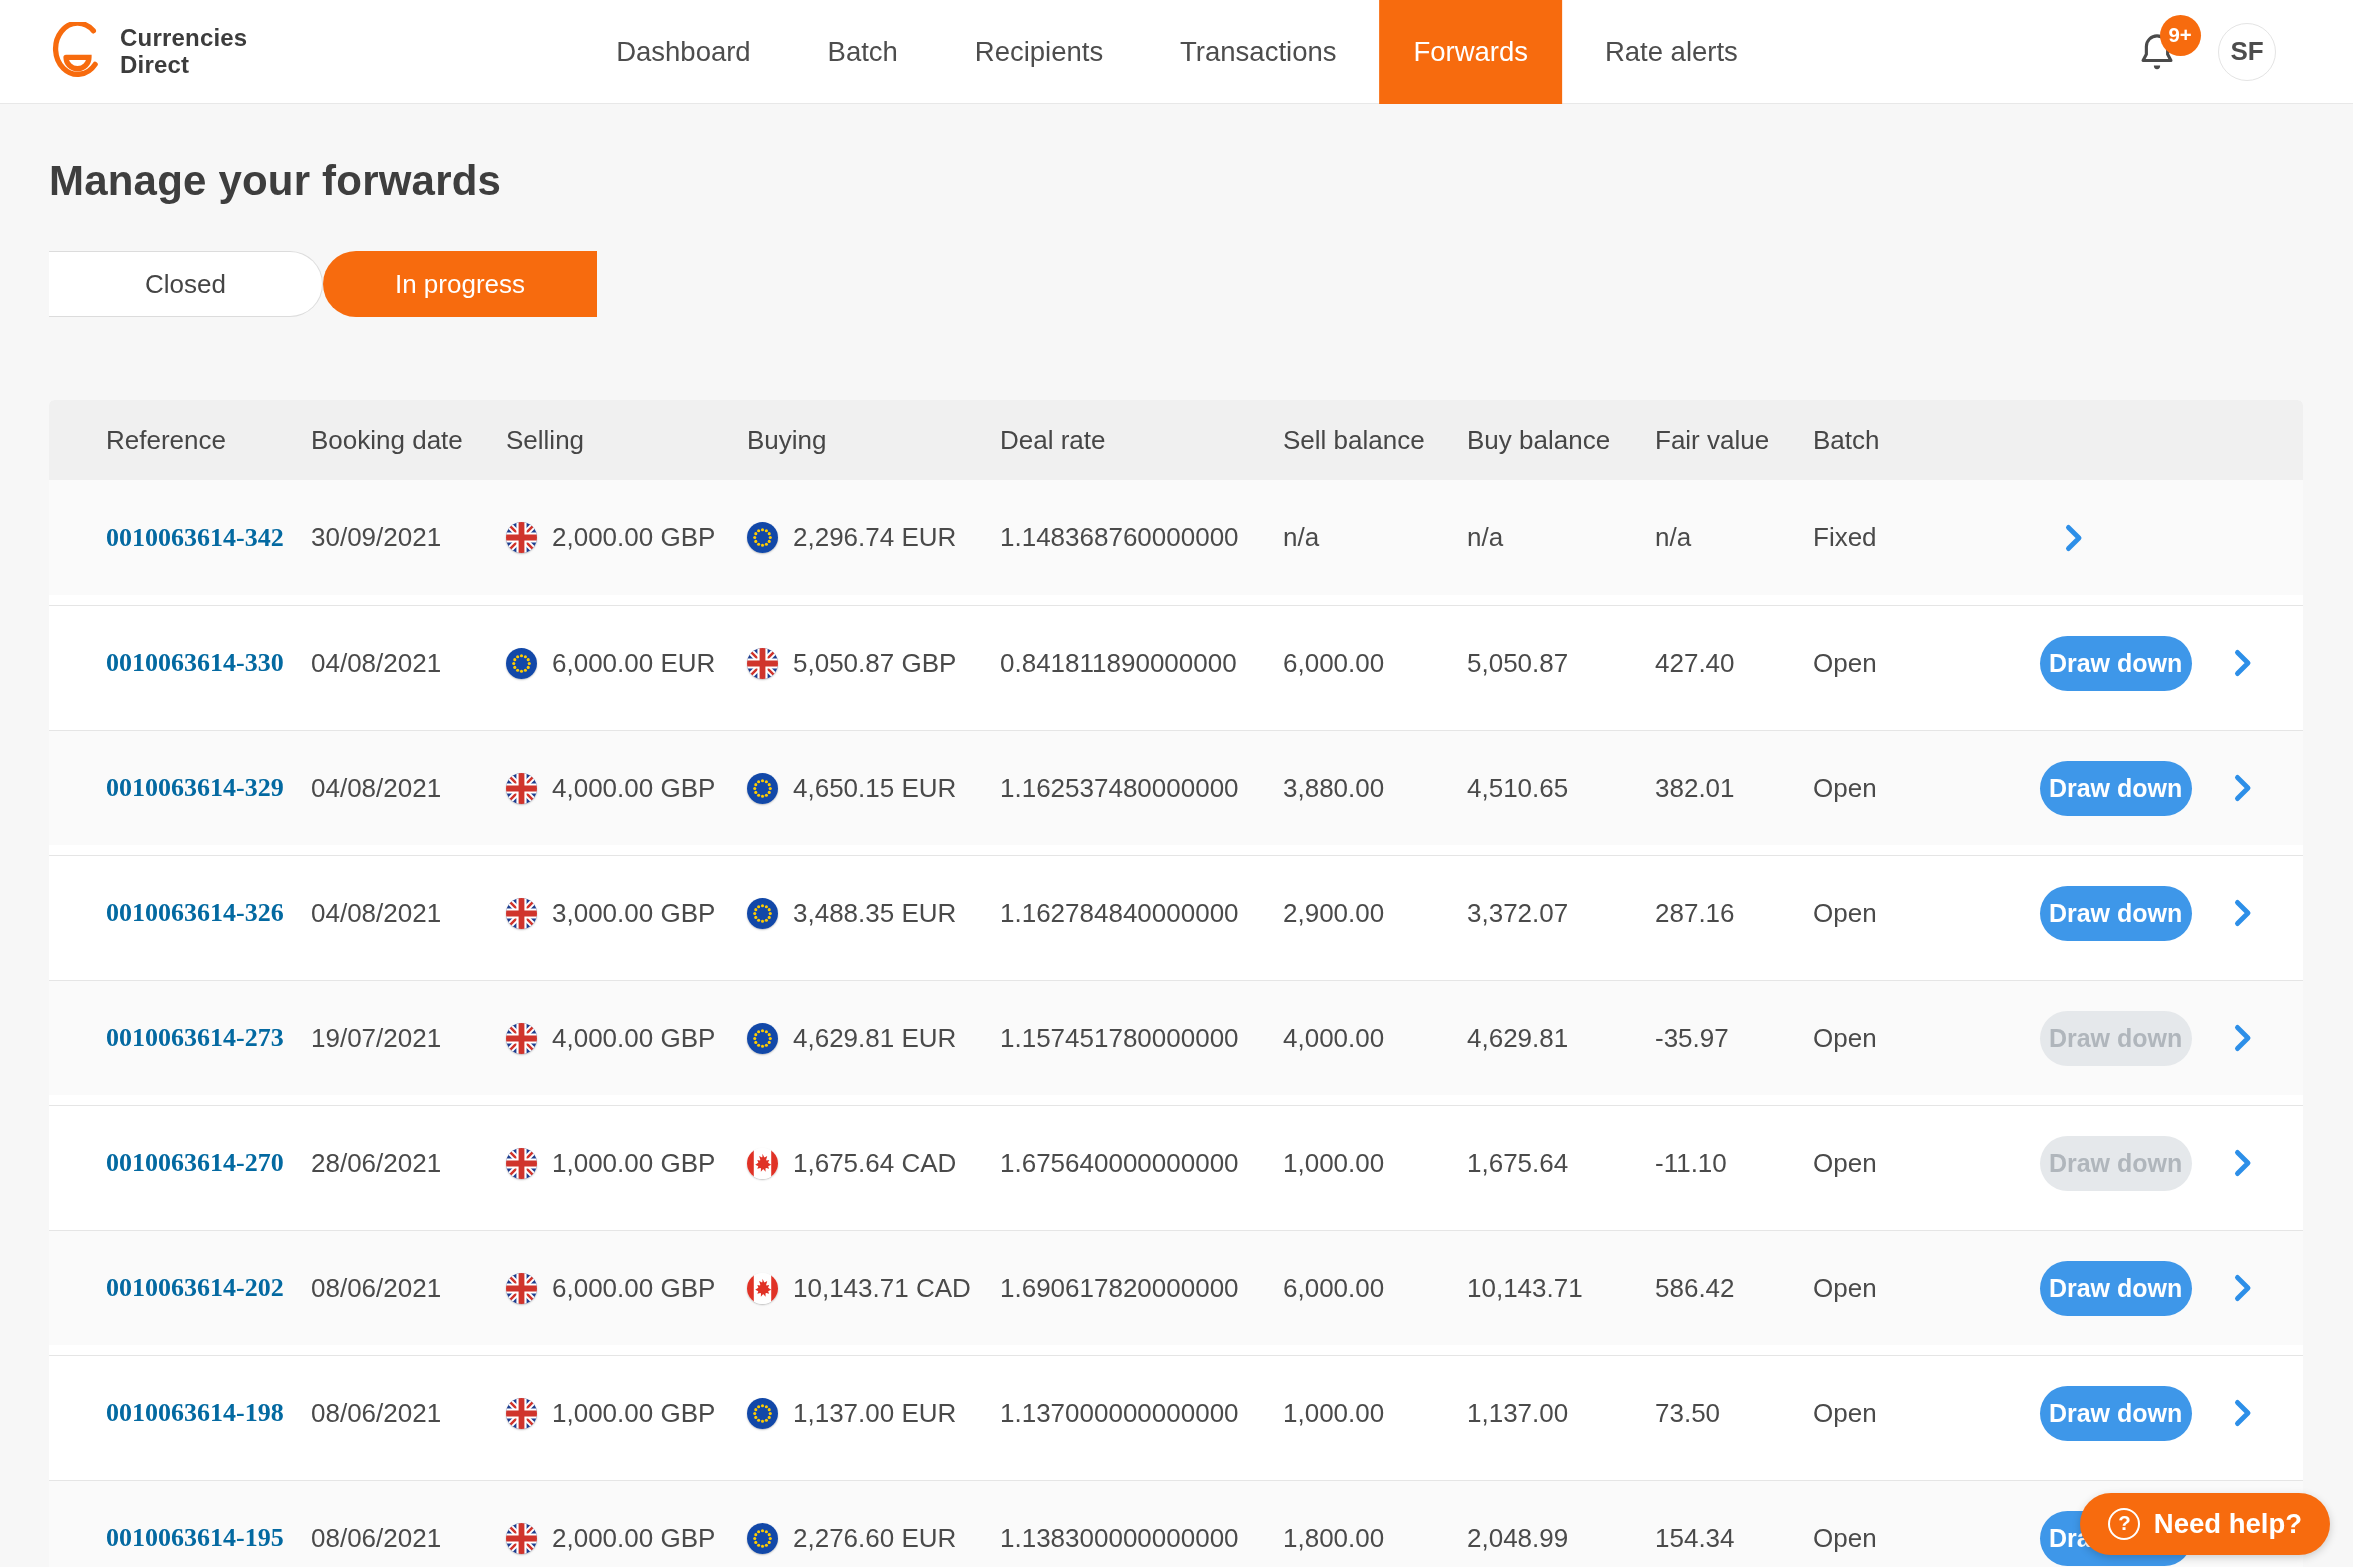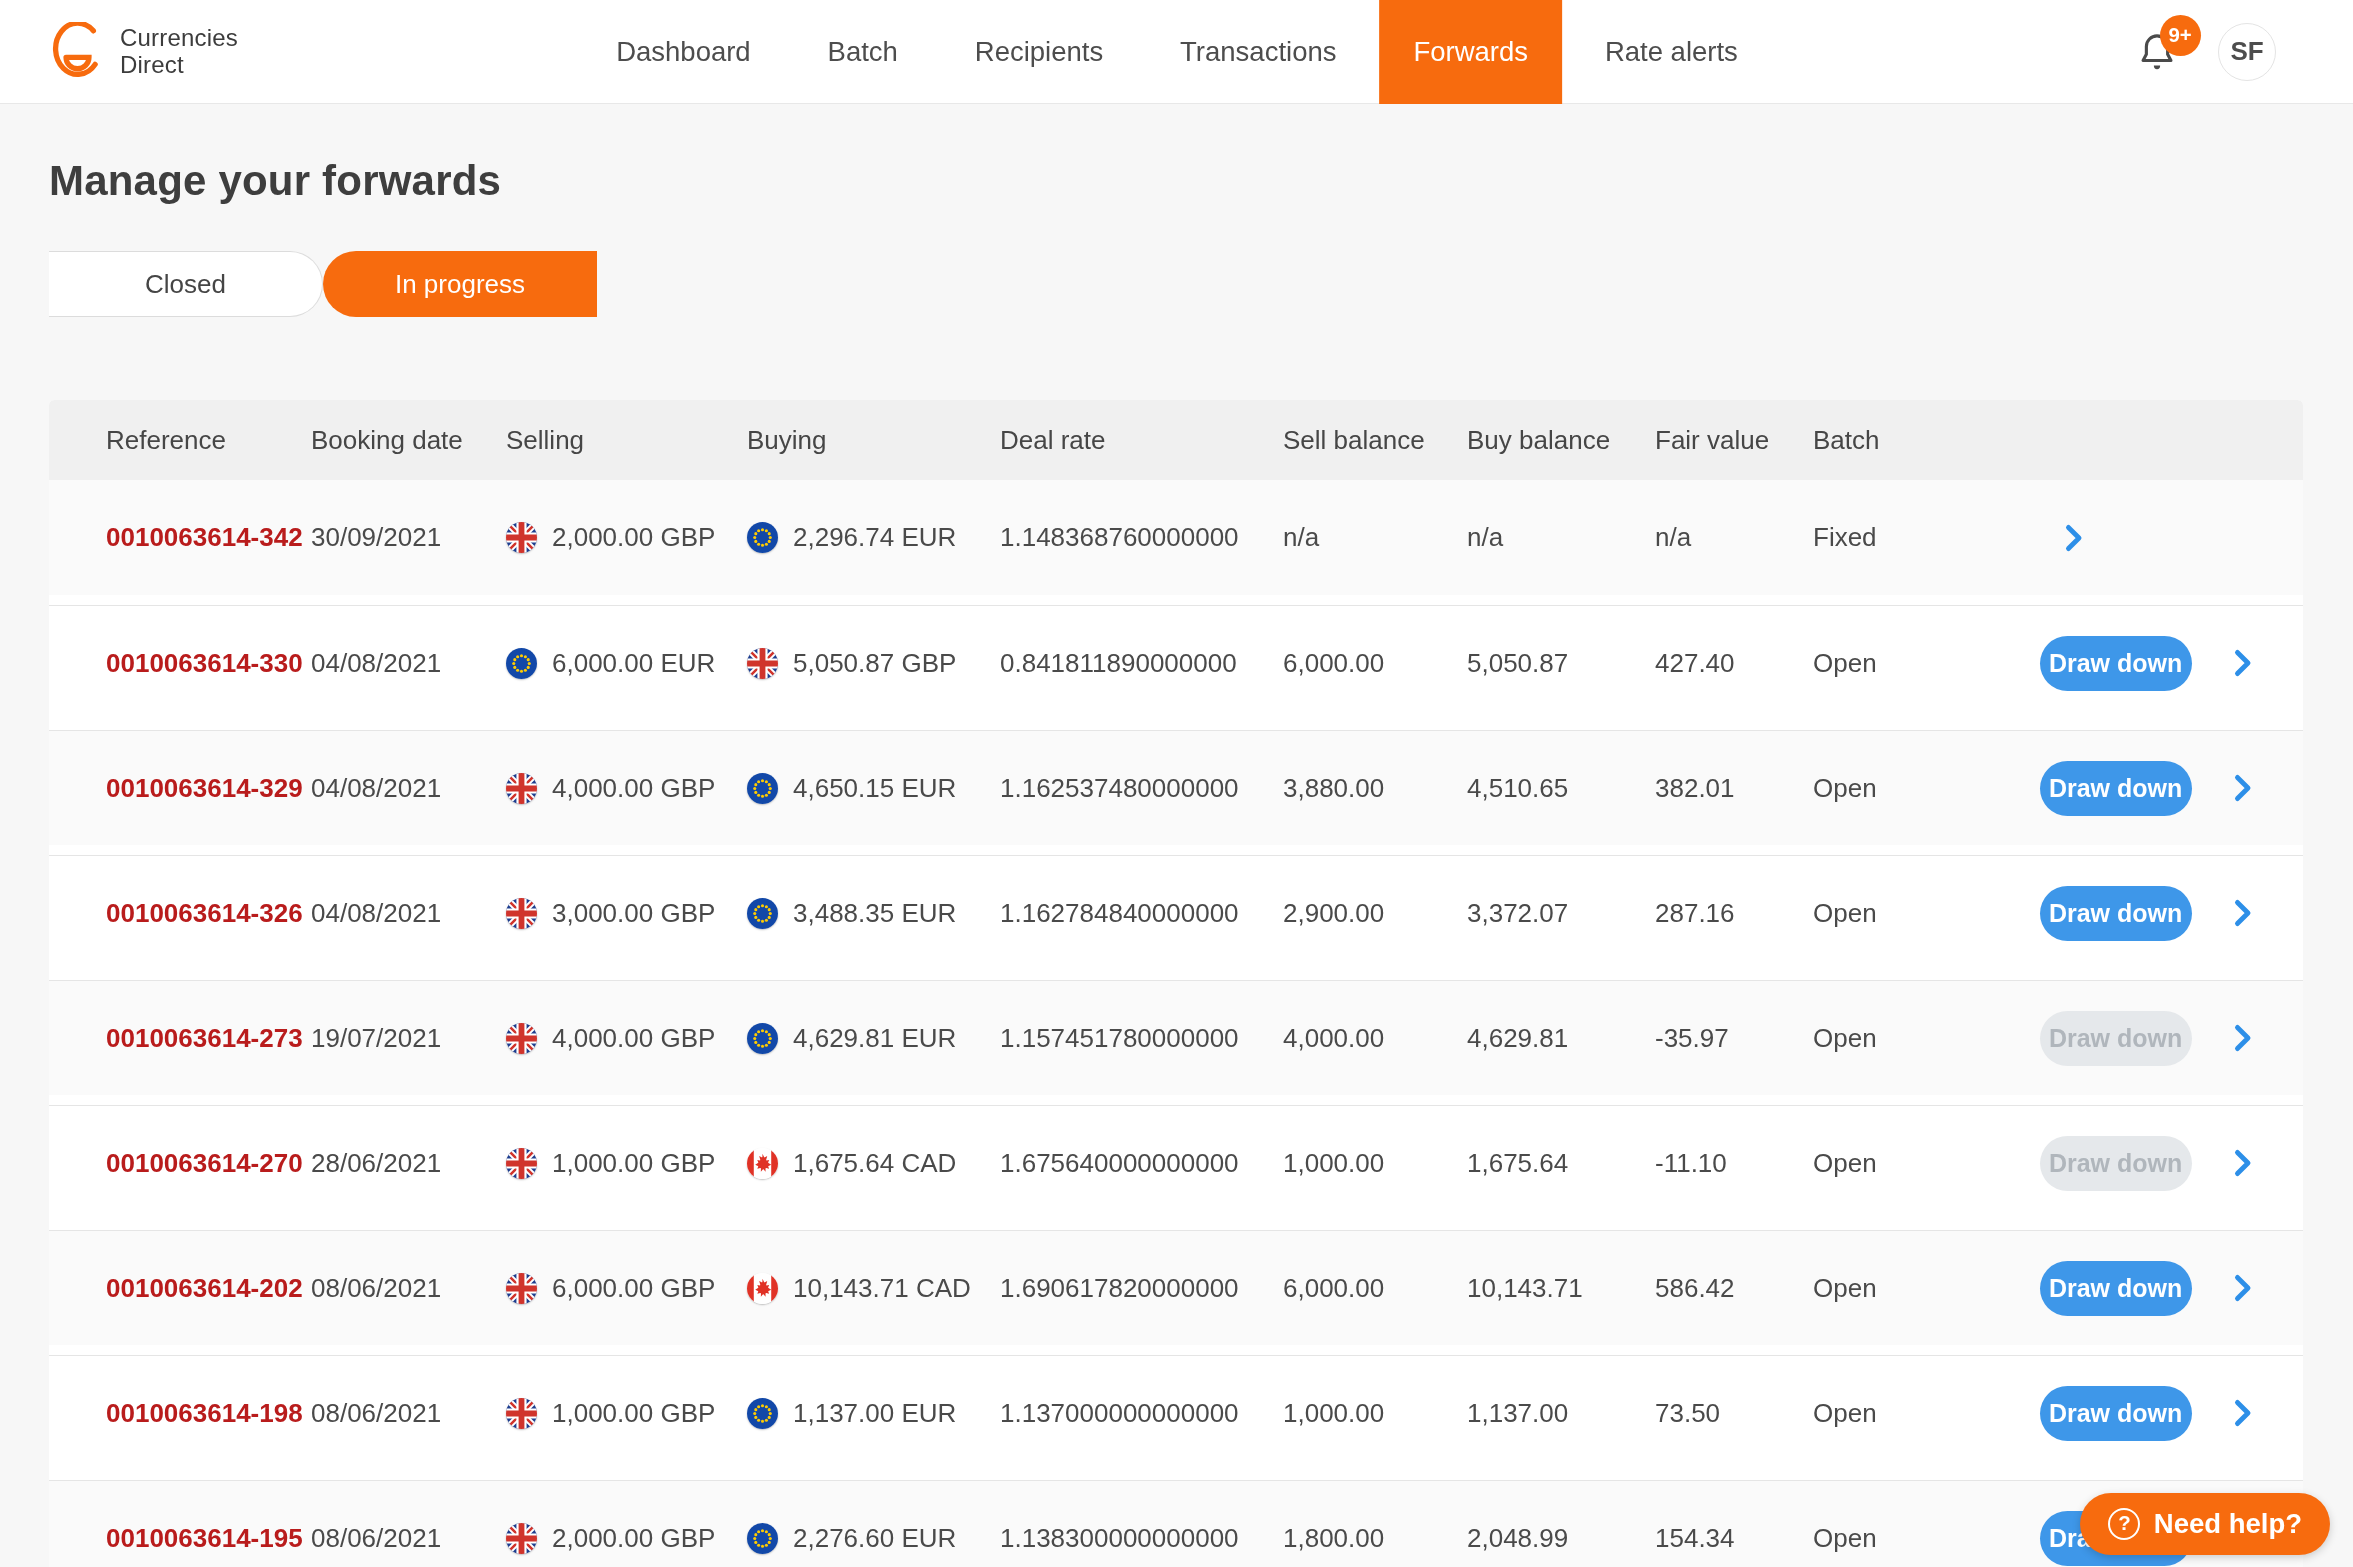--- a/index.html
+++ b/index.html
@@ -10,21 +10,21 @@
     color:#454545;
     position:relative;
   }
 
   
   header {
     height:104px; background:#ffffff; border-bottom:0.9px solid #e8e8e8;
     display:flex; align-items:center; padding:0 78px 0 49px; position:relative; z-index:5;
   }
   .logo { display:flex; align-items:center; gap:14px; cursor:pointer; }
-  .logo-text { display:flex; flex-direction:column; line-height:26.6px; font-size:24px; font-weight:400; color:#3c3c3c; letter-spacing:0.2px; }
+  .logo-text { display:flex; flex-direction:column; line-height:26.6px; font-size:24px; font-weight:700; color:#3c3c3c; letter-spacing:0.2px; }
   nav {
     position:absolute; left:50%; top:0; transform:translateX(-50%);
     height:104px; display:flex; align-items:stretch; gap:8.9px;
   }
   .nav-item {
     display:flex; align-items:center; padding:8px 34px;
     font-size:27.5px; color:#4d4d4d; cursor:pointer; white-space:nowrap;
   }
   .nav-item.active { background:#f76b0e; color:#ffffff; }
   .header-right { margin-left:auto; display:flex; align-items:center; gap:37px; }
@@ -65,21 +65,21 @@
     padding:0 21px 0 57px;
   }
   .thead {
     height:80px; background:#f0f0f0; border-radius:5.3px 5.3px 0 0;
     font-size:26px; color:#464646;
   }
   .row { height:115px; font-size:26px; color:#4a4a4a; }
   .row.odd  { background:#fafafa; }
   .row.even { background:#ffffff; }
   .row + .row { border-top:0.9px solid #e5e5e5;margin-top:10px; }
-  .cell.ref { font-weight:700; color:#b91c1c; }
+  .cell.ref { font-weight:700; color:#0369a1;font-family:Liberation Serif, serif; }
   .cell.money { display:flex; align-items:center; gap:15px; }
   .flag { width:31px; height:31px; border-radius:50%; overflow:hidden; flex:0 0 31px;
           box-shadow:0 0.9px 1.8px rgba(0,0,0,.25); }
   .flag svg { display:block; width:100%; height:100%; }
   .cell.action { display:flex; justify-content:flex-end; padding-right:12.4px; }
   .alert-pill {
     background:#fcebeb; color:#e23333; font-weight:700; font-size:25px;
     padding:11.5px 19.5px; border-radius:8.9px; white-space:nowrap;
   }
   .drawdown {

